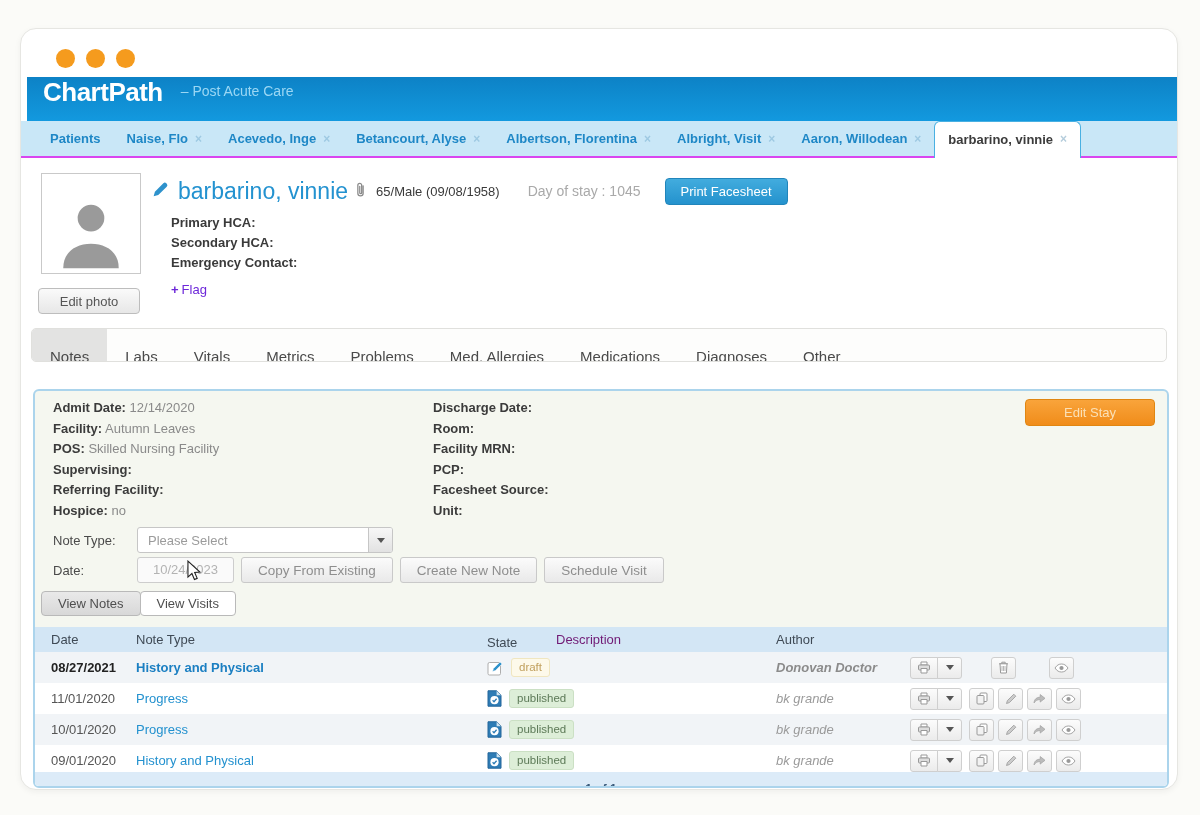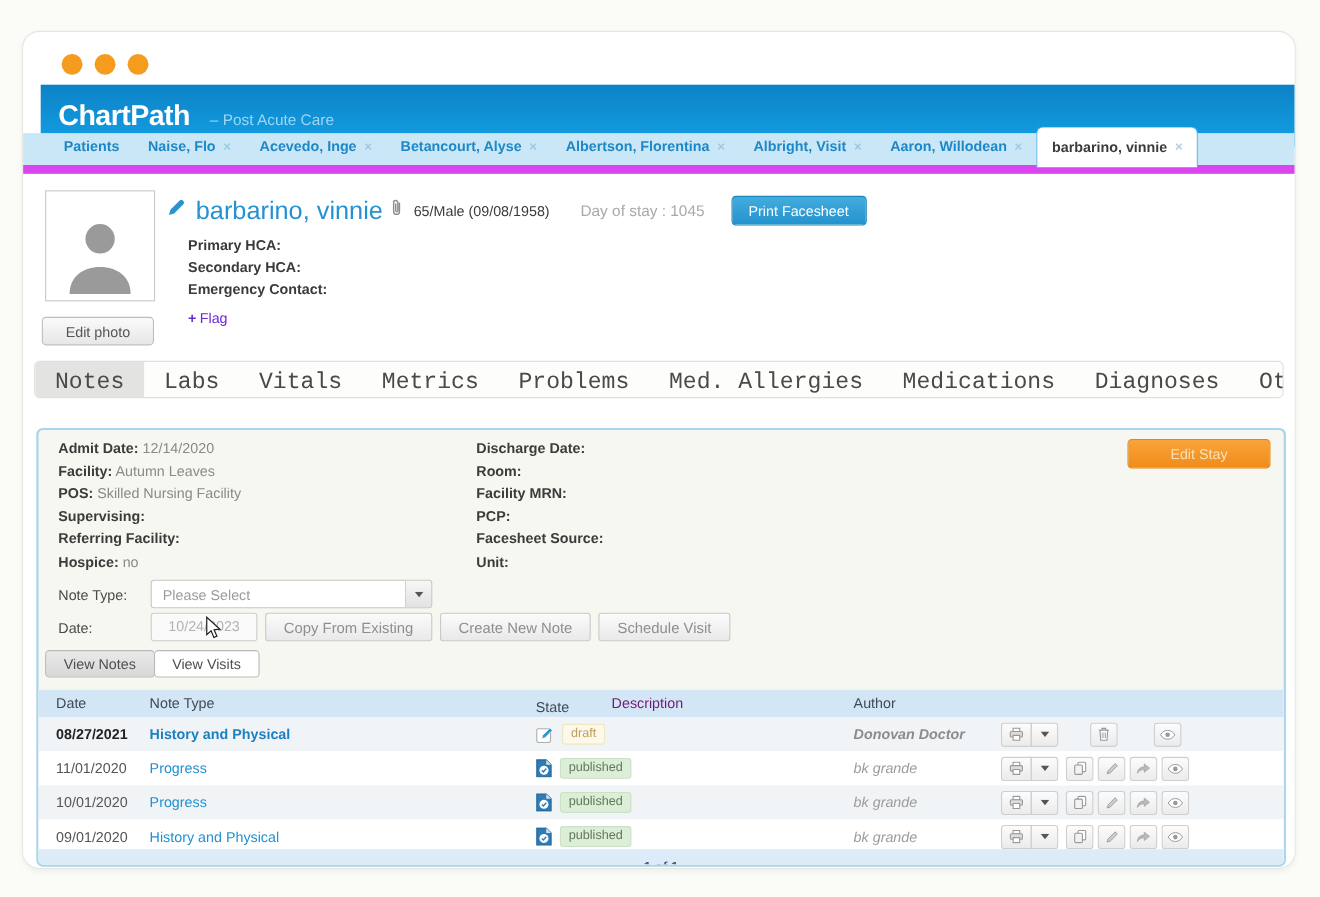--- a/index.html
+++ b/index.html
@@ -6,28 +6,28 @@
   html,body { width:1200px; height:815px; background:#fbfbf8; font-family:"Liberation Sans", sans-serif; position:relative; overflow:hidden; }
 
   .window { position:absolute; left:20px; top:28px; width:1158px; height:762px; background:#fff;
             border:1px solid #e6e6e2; border-radius:16px; box-shadow:0 2px 6px rgba(0,0,0,.05); overflow:hidden; }
 
   
   .dots { position:absolute; left:35px; top:20px; display:flex; gap:11px; }
   .dot { width:19px; height:19px; border-radius:50%; background:#F59B1E; }
 
   
-  .appbar { position:absolute; left:16px; right:0; top:48px; height:57px;
-            background:linear-gradient(#0d82c6,#14a0e6); display:flex; align-items:center; padding:0 16px; }
+  .appbar { position:absolute; left:6px; right:0; top:48px; height:57px;
+            background:linear-gradient(#0d82c6,#14a0e6); display:flex; padding:0 16px; }
   .brand { color:#fff; font-size:26px; font-weight:bold; letter-spacing:-0.5px; }
   .tagline { color:#9bd7f4; font-size:14px; margin-left:18px; margin-top:6px; }
 
   
   .tabstrip { position:absolute; left:0; right:0; top:92px; height:37px; background:#c9e7f7;
-              border-bottom:8px solid #d946ef; display:flex; align-items:flex-end; padding-left:24px; }
+              border-bottom:2px solid #d946ef; display:flex; align-items:flex-end; padding-left:16px; }
   .ptab { display:inline-flex; align-items:center; height:35px; padding:0 13px; font-size:13px;
           font-weight:bold; color:#1e87c6; cursor:default; white-space:nowrap; }
   .ptab .x { color:#9ec9e2; font-weight:bold; margin-left:7px; font-size:12px; }
   .ptab.active { background:#fff; border:1px solid #49b0e2; border-bottom:none; border-radius:6px 6px 0 0;
                  color:#3b3b3b; margin-bottom:-2px; height:37px; padding-bottom:2px; }
   .ptab.active .x { color:#b5cddc; }
 
   
   .avatar { position:absolute; left:20px; top:144px; width:100px; height:101px; border:1px solid #c9c9c9;
             background:#fff; display:flex; align-items:flex-end; justify-content:center; overflow:hidden; }
@@ -43,21 +43,21 @@
                      font-family:"Liberation Sans",sans-serif; }
   .patient-fields { position:absolute; left:150px; top:184px; font-size:13px; line-height:20px; }
   .patient-fields b { color:#3a3a3a; }
   .patient-fields .v { color:#777; font-weight:normal; }
   .flag { position:absolute; left:150px; top:253px; font-size:13px; color:#6d28d9; cursor:default; }
   .flag .plus { font-weight:bold; margin-right:3px; }
 
   
   .section-tabs { position:absolute; left:10px; right:10px; top:299px; height:34px; background:#fdfdfc;
                   border:1px solid #e0e0dd; border-radius:5px; display:flex; overflow:hidden; }
-  .stab { padding:4px 18px; line-height:32px; font-size:21px; color:#4a4a4a; white-space:nowrap;font-family:Liberation Mono, monospace; }
+  .stab { padding:12px 18px; line-height:32px; font-size:15px; color:#4a4a4a; white-space:nowrap; }
   .stab.active { background:#e3e3e2; }
 
   
   .main-panel { position:absolute; left:12px; top:360px; width:1136px; height:399px;
                 border:2px solid #abd4ec; border-radius:6px; background:#f5f7f0; overflow:hidden; }
   .stay-col { position:absolute; top:7px; font-size:13px; line-height:20.5px; white-space:nowrap; }
   .stay-col b { color:#3b3b3b; }
   .stay-col .v { color:#8a8a8a; }
   .stay-left  { left:18px; }
   .stay-right { left:398px; }

